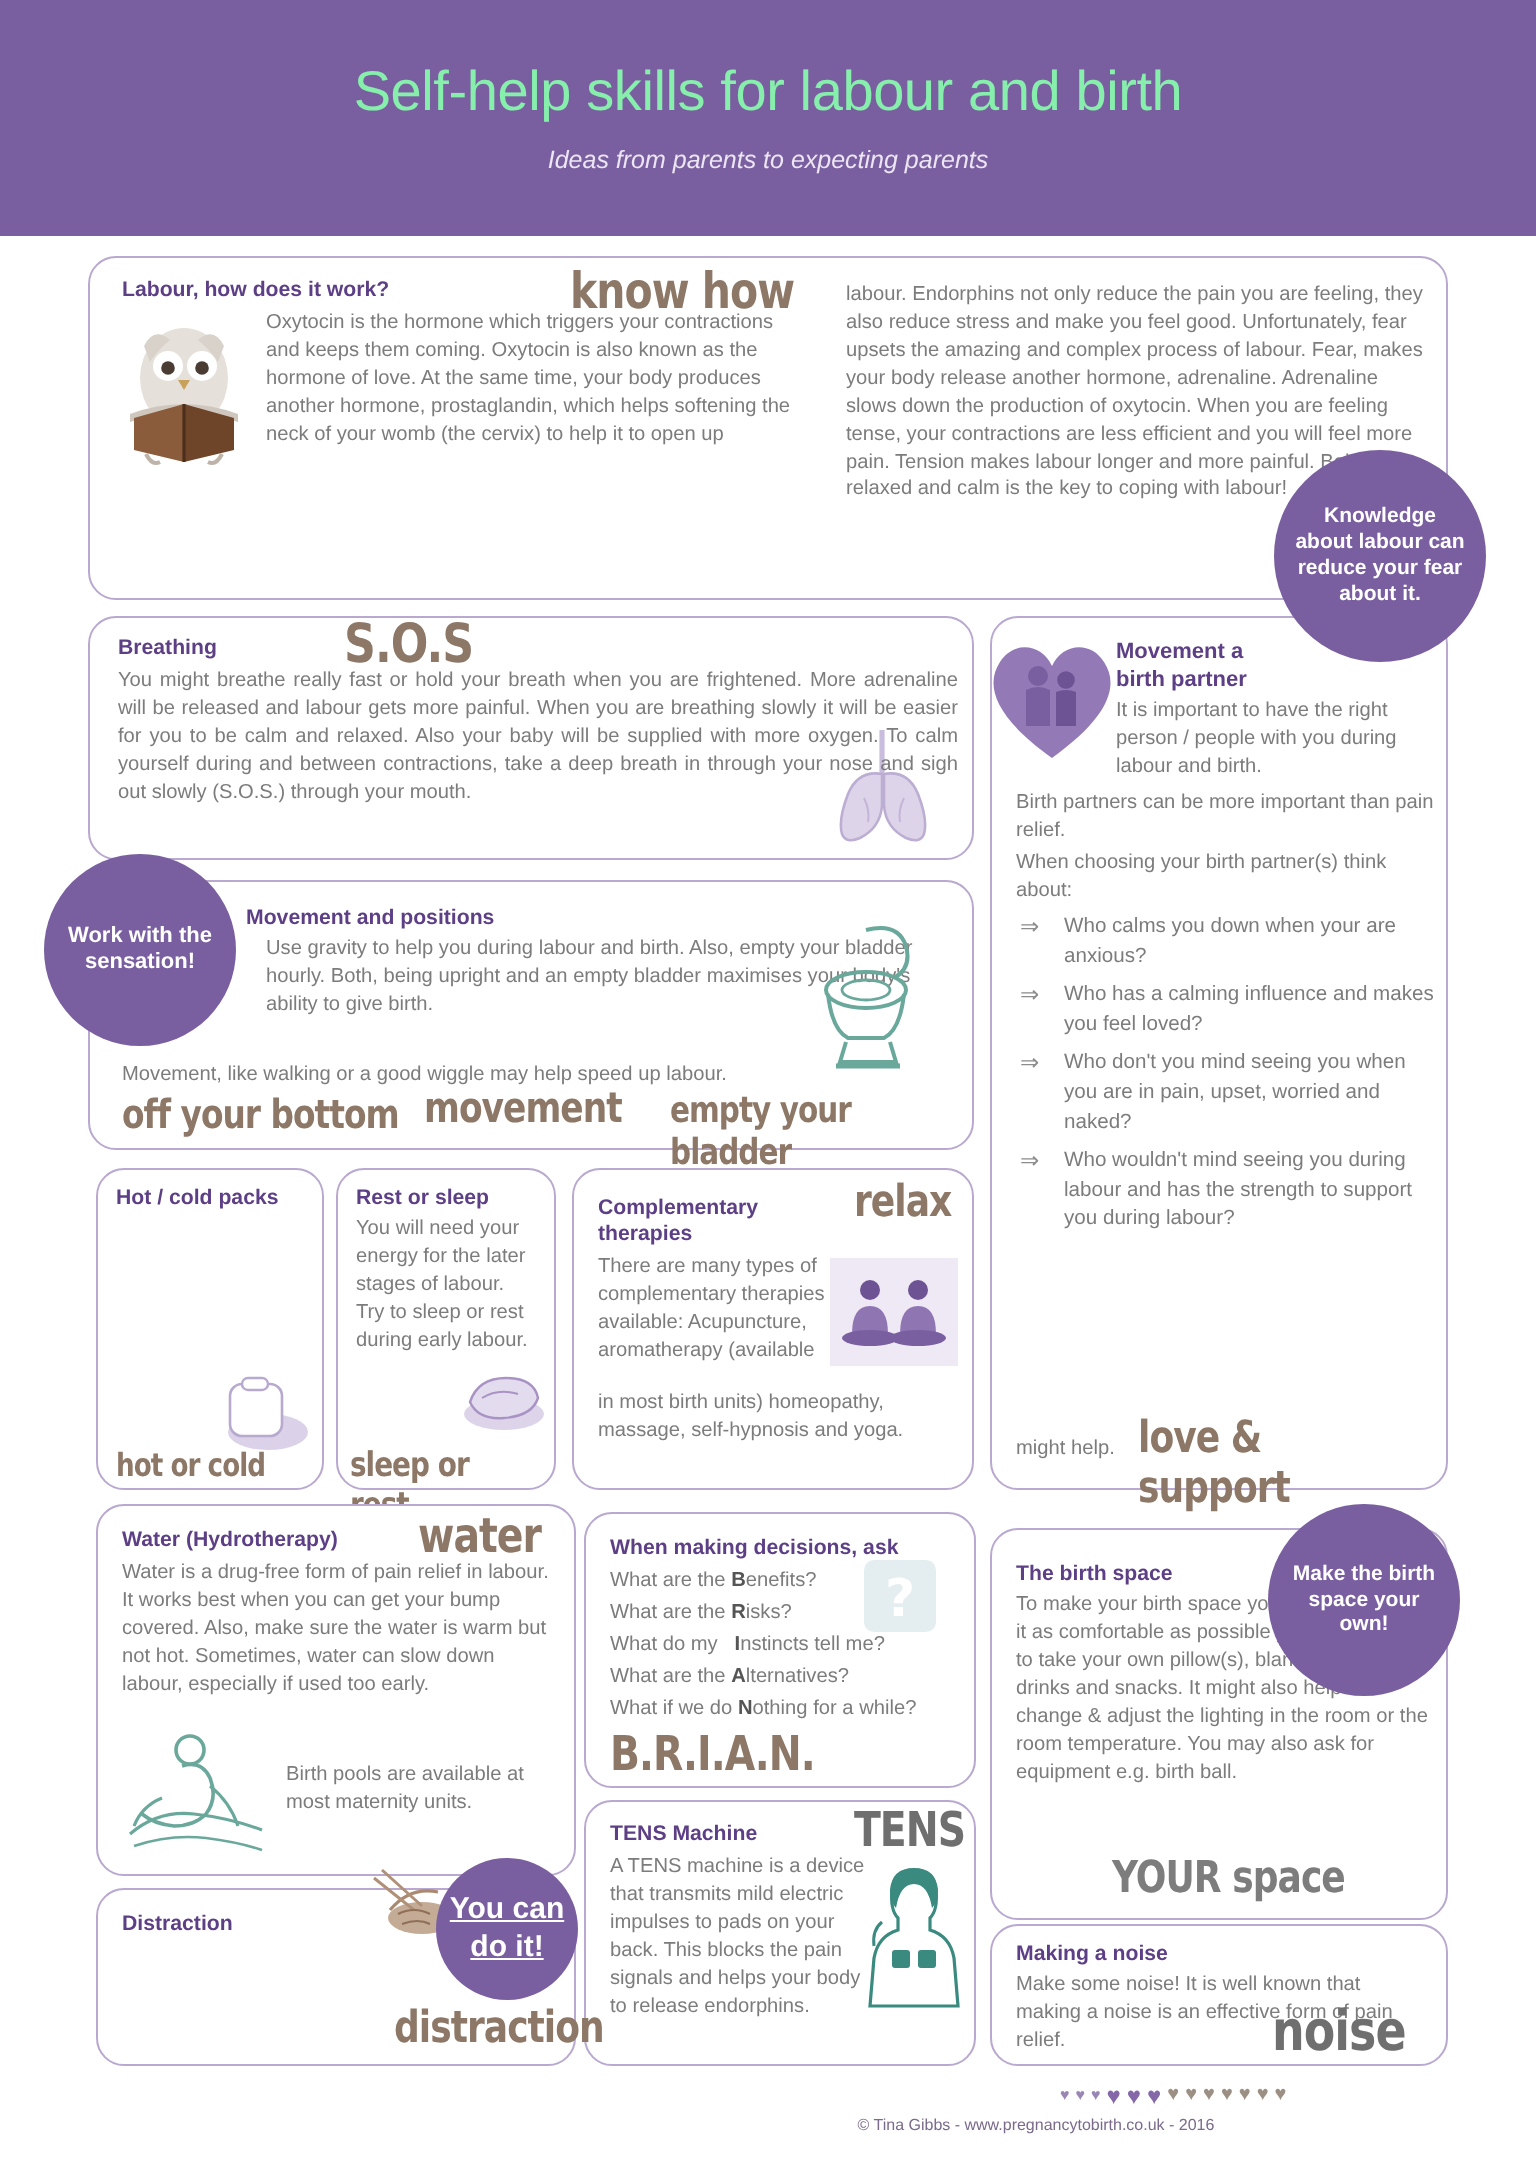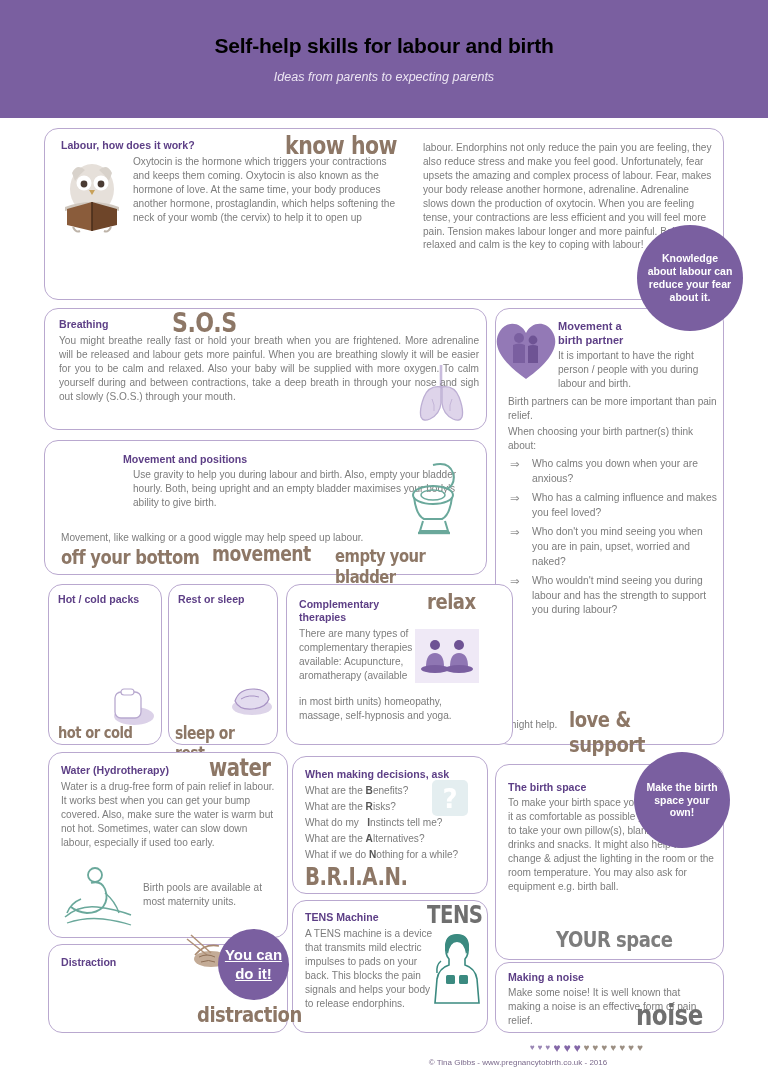--- a/index.html
+++ b/index.html
@@ -17,23 +17,23 @@
 
   
   .header {
     position: absolute; left: 0; top: 0;
     width: 768px; height: 118px;
     background: #7a5fa0;
     display: flex; flex-direction: column;
     align-items: center; justify-content: center;
   }
   .header h1 {
-    color: #000000;
-    font-size: 21px;
-    font-weight: bold;
+    color: #86efac;
+    font-size: 28px;
+    font-weight: normal;
     letter-spacing: -0.2px;
     line-height: 1.1;
     text-align: center;
   }
   .header .sub {
     color: #ece5f3;
     font-size: 12.5px;
     font-style: italic;
     margin-top: 12px;
     text-align: center;
@@ -218,46 +218,48 @@
         <path d="M18 60 l-3 10 l28 0 l-3 -10" fill="none" stroke="#6aa89b" stroke-width="2"></path>
         <path d="M13 72 l32 0" stroke="#6aa89b" stroke-width="2.4"></path>
       </svg>
     </div>
 
     <div class="bigword cond" style="left:16px; top:104px; font-size:20px;">off your bottom</div>
     <div class="bigword cond" style="left:167px; top:101px; font-size:21px;">movement</div>
     <div class="bigword cond" style="left:290px; top:104px; font-size:18px;">empty your bladder</div>
   </div>
 
+  <div class="bubble" style="left:22px; top:427px; width:96px; height:96px; font-size:11px; padding:0 9px;">Work with the sensation!</div>
 
   <div class="card" style="left:48px; top:584px; width:114px; height:161px;">
     <div class="ttl" style="position:absolute; left:9px; top:8px;">Hot / cold packs</div>
     <div class="ico" style="left:58px; top:103px;">
       <svg width="50" height="40" viewBox="0 0 50 40">
         <ellipse cx="27" cy="28" rx="20" ry="9" fill="#cfc2e0" opacity="0.75"></ellipse>
         <rect x="8" y="4" width="26" height="26" rx="6" fill="#ffffff" stroke="#b8a9cf" stroke-width="1.3"></rect>
         <rect x="14" y="1" width="13" height="6" rx="3" fill="#ffffff" stroke="#b8a9cf" stroke-width="1.2"></rect>
       </svg>
     </div>
     <div class="bigword cond" style="left:9px; top:138px; font-size:16px;">hot or cold</div>
   </div>
 
   <div class="card" style="left:168px; top:584px; width:110px; height:161px;">
     <div class="ttl" style="position:absolute; left:9px; top:8px;">Rest or sleep</div>
+    <div class="bdy" style="position:absolute; left:9px; top:23px; width:88px;">You will need your energy for the later stages of labour. Try to sleep or rest during early labour.</div>
     <div class="ico" style="left:58px; top:98px;">
       <svg width="50" height="36" viewBox="0 0 50 36">
         <ellipse cx="25" cy="24" rx="20" ry="8" fill="#cfc2e0" opacity="0.7"></ellipse>
         <path d="M8 18 q4 -12 18 -12 q14 0 16 10 q-3 9 -17 10 q-13 1 -17 -8 Z" fill="#e3dcef" stroke="#a893c4" stroke-width="1.2"></path>
         <path d="M14 16 q8 -5 18 -2" stroke="#a893c4" stroke-width="1" fill="none"></path>
       </svg>
     </div>
     <div class="bigword cond" style="left:6px; top:138px; font-size:17px;">sleep or rest</div>
   </div>
 
-  <div class="card" style="left:286px; top:584px; width:227px; height:161px;border-radius:14px;">
+  <div class="card" style="left:286px; top:584px; width:201px; height:161px;border-radius:14px;">
     <div class="ttl" style="position:absolute; left:12px; top:13px;">Complementary</div>
     <div class="ttl" style="position:absolute; left:12px; top:26px;">therapies</div>
     <div class="bigword cond" style="left:140px; top:4px; font-size:22px;">relax</div>
     <div class="bdy" style="position:absolute; left:12px; top:42px; width:120px;">There are many types of complementary therapies available: Acupuncture, aromatherapy (available</div>
     <div class="bdy" style="position:absolute; left:12px; top:110px; width:180px;">in most birth units) homeopathy, massage, self-hypnosis and yoga.</div>
     <div class="ico" style="left:128px; top:44px;">
       <svg width="64" height="54" viewBox="0 0 64 54">
         <rect x="0" y="0" width="64" height="54" fill="#efe9f6"></rect>
         <circle cx="20" cy="16" r="5" fill="#6e5394"></circle>
         <path d="M11 38 q0 -14 9 -14 q9 0 9 14 Z" fill="#8f76b3"></path>

